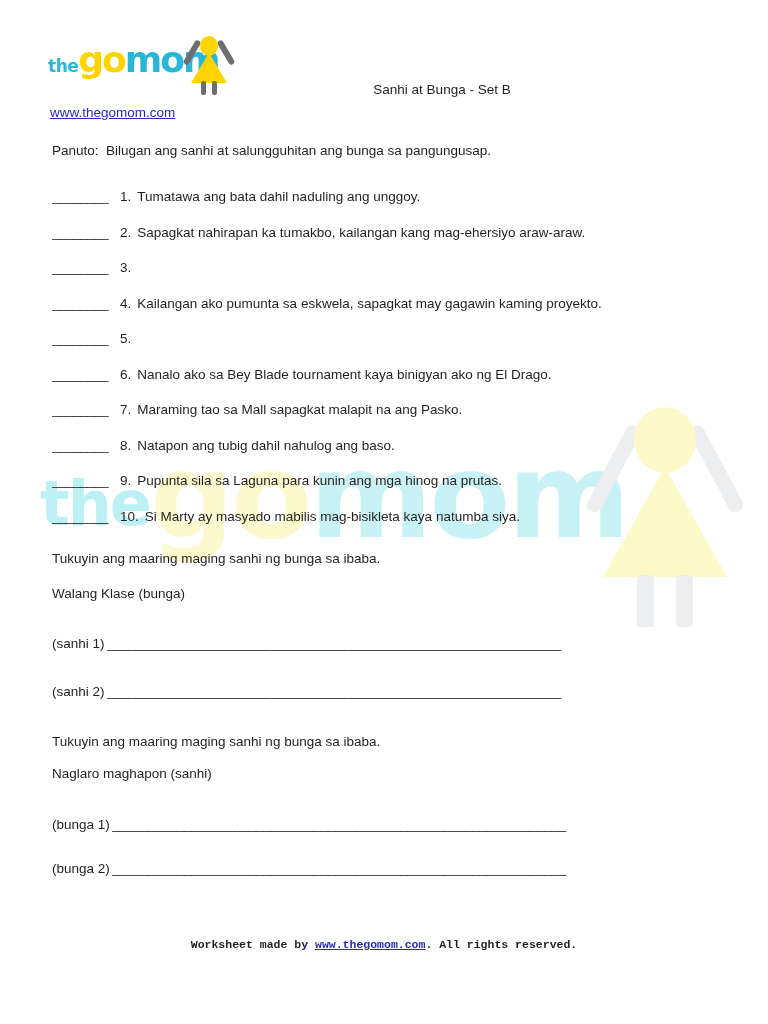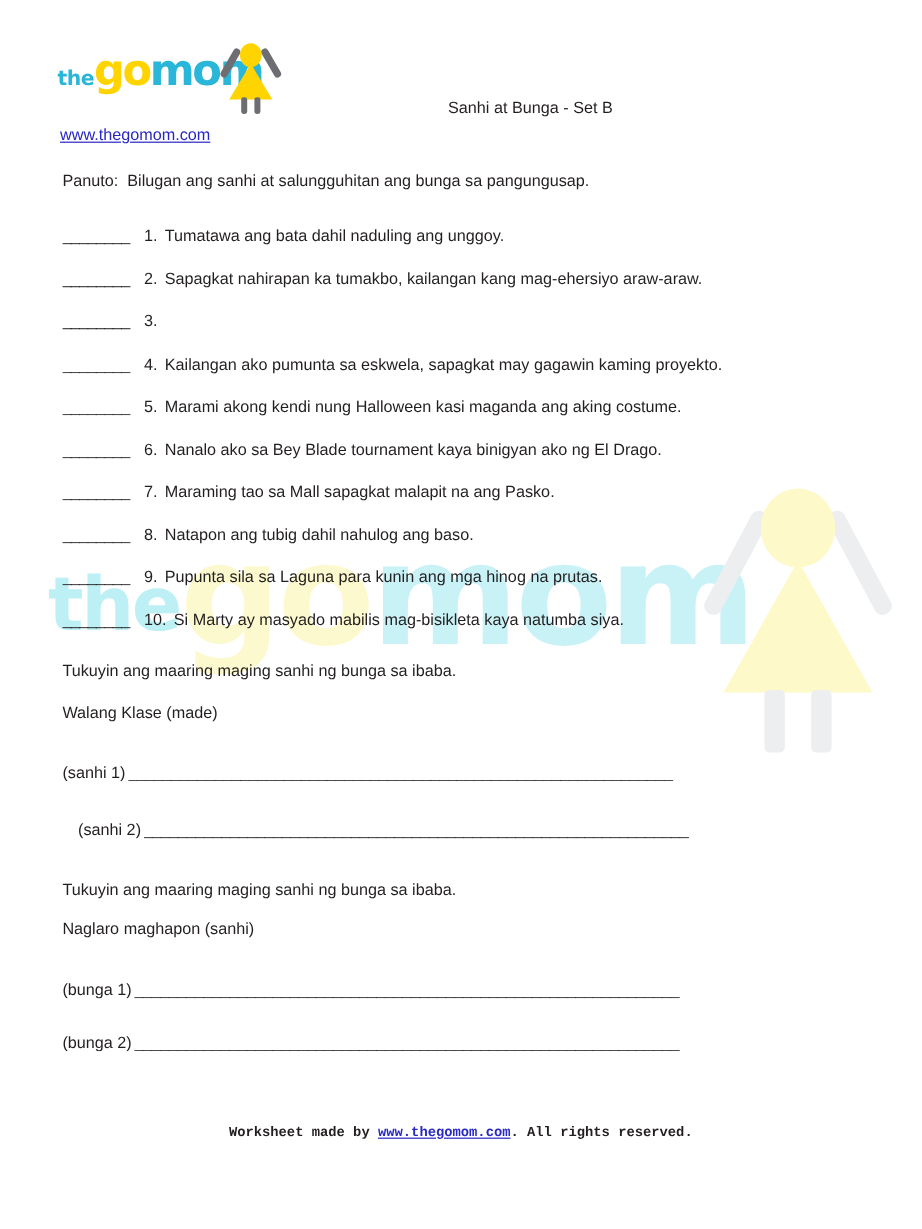--- a/index.html
+++ b/index.html
@@ -276,21 +276,21 @@
   .line-rule {
     flex: 1 1 auto;
     letter-spacing: -0.3px;
     overflow: hidden;
     white-space: nowrap;
   }
 
   #sec1        { top: 551px; }
   #sec1-prompt { top: 586px; }
   #sanhi1      { top: 636px; width: 650px; }
-  #sanhi2      { top: 684px; width: 650px; margin-left: 13px; }
+  #sanhi2      { top: 684px; width: 650px; }
   #sec2        { top: 734px; }
   #sec2-prompt { top: 766px; }
   #bunga1      { top: 817px; width: 636px; }
   #bunga2      { top: 861px; width: 636px; }
 
   
   .footer {
     position: absolute;
     left: 0;
     right: 0;
@@ -364,21 +364,20 @@
         <span class="q-num">3.</span>
       </div>
       <div class="qrow">
         <span class="q-blank">________</span>
         <span class="q-num">4.</span>
         <span class="q-text">Kailangan ako pumunta sa eskwela, sapagkat may gagawin kaming proyekto.</span>
       </div>
       <div class="qrow">
         <span class="q-blank">________</span>
         <span class="q-num">5.</span>
-        <span class="q-text">Marami akong kendi nung Halloween kasi maganda ang aking costume.</span>
       </div>
       <div class="qrow">
         <span class="q-blank">________</span>
         <span class="q-num">6.</span>
         <span class="q-text">Nanalo ako sa Bey Blade tournament kaya binigyan ako ng El Drago.</span>
       </div>
       <div class="qrow">
         <span class="q-blank">________</span>
         <span class="q-num">7.</span>
         <span class="q-text">Maraming tao sa Mall sapagkat malapit na ang Pasko.</span>
@@ -394,21 +393,21 @@
         <span class="q-text">Pupunta sila sa Laguna para kunin ang mga hinog na prutas.</span>
       </div>
       <div class="qrow">
         <span class="q-blank">________</span>
         <span class="q-num">10.</span>
         <span class="q-text">Si Marty ay masyado mabilis mag-bisikleta kaya natumba siya.</span>
       </div>
     </div>
 
     <div class="section sec-instr" id="sec1">Tukuyin ang maaring maging sanhi ng bunga sa ibaba.</div>
-    <div class="section sec-prompt" id="sec1-prompt">Walang Klase (made)</div>
+    <div class="section sec-prompt" id="sec1-prompt">Walang Klase (bunga)</div>
 
     <div class="section line-row" id="sanhi1">
       <span class="line-label">(sanhi 1)</span>
       <span class="line-rule">_______________________________________________________________</span>
     </div>
     <div class="section line-row" id="sanhi2">
       <span class="line-label">(sanhi 2)</span>
       <span class="line-rule">_______________________________________________________________</span>
     </div>
 

